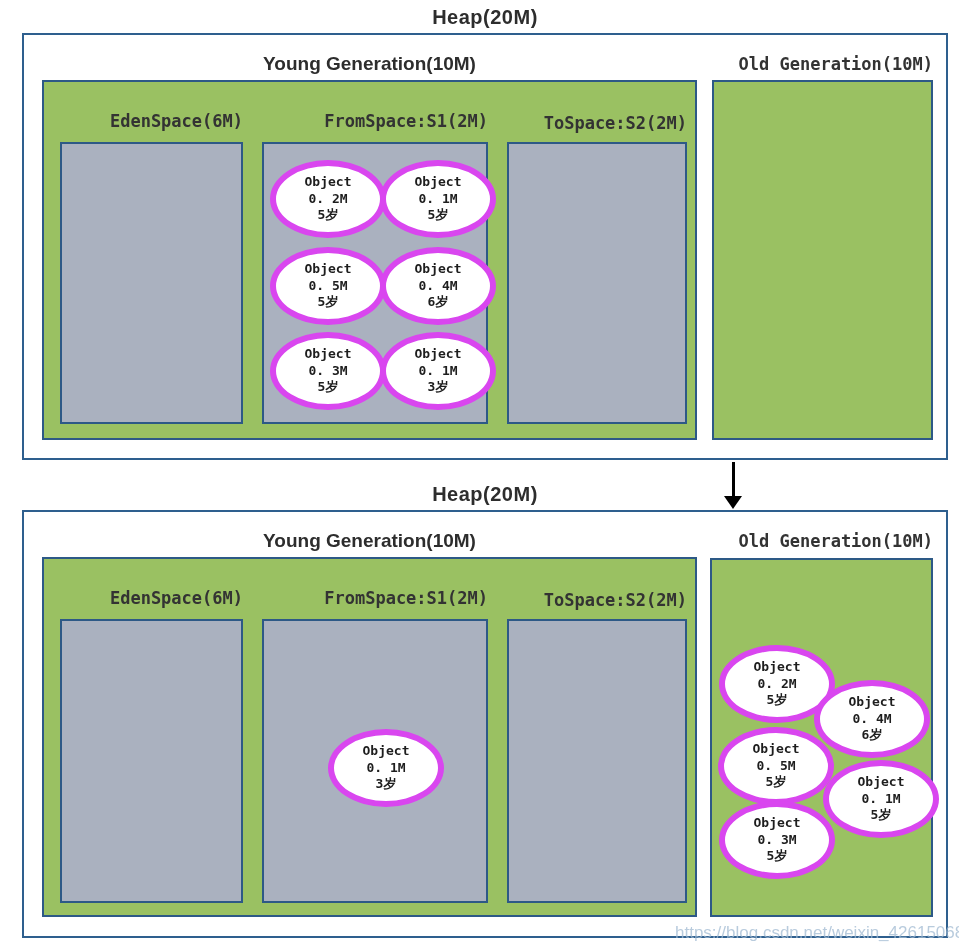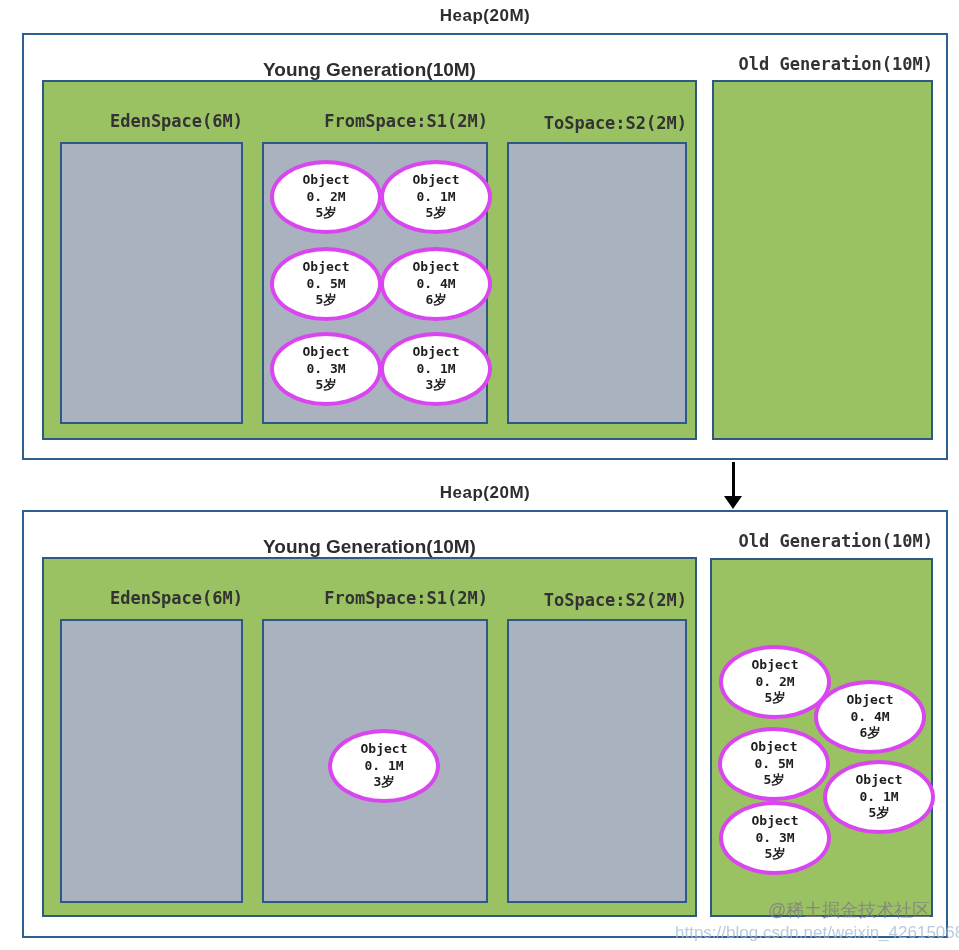--- a/index.html
+++ b/index.html
@@ -2,25 +2,25 @@
 <html><head>
 <meta charset="utf-8">
 <style>
   html,body{margin:0;padding:0;background:#fff;}
   #canvas{position:relative;width:959px;height:950px;background:#ffffff;overflow:hidden;
           font-family:"Liberation Sans",sans-serif;}
   .abs{position:absolute;box-sizing:border-box;}
   .heap-box{border:2px solid #2e5f8e;background:#ffffff;}
   .green-box{background:#9ac162;border:2px solid #2d5986;}
   .gray-box{background:#aab1bf;border:2px solid #2d5986;}
-  .heap-title{font-weight:bold;font-size:17px;color:#2d2d2d;text-align:center;letter-spacing:0.5px;}
-  .gen-label-sans{font-weight:bold;font-size:19px;color:#2d2d2d;text-align:center;margin-top:6px;}
+  .heap-title{font-weight:bold;font-size:20px;color:#2d2d2d;text-align:center;letter-spacing:0.5px;}
+  .gen-label-sans{font-weight:bold;font-size:19px;color:#2d2d2d;text-align:center;}
   .gen-label-mono,.space-label{font-family:"DejaVu Sans Mono","Liberation Mono",monospace;
        font-weight:bold;font-size:17px;color:#333;text-align:right;white-space:nowrap;}
-  .obj{position:absolute;width:104px;height:66px;background:#ffffff;border:4px solid #d946ef;
+  .obj{position:absolute;width:104px;height:66px;background:#ffffff;border:6px solid #d946ef;
        border-radius:50%;display:flex;flex-direction:column;align-items:center;justify-content:center;
        font-family:"DejaVu Sans Mono","Liberation Mono",monospace;font-weight:bold;font-size:13px;
        color:#1e1e1e;line-height:1.3;text-align:center;}
   .obj span{display:block;}
   .arrow-line{width:3px;background:#000;}
   .arrow-head{width:0;height:0;border-left:9px solid transparent;border-right:9px solid transparent;
        border-top:13px solid #000;}
   .wm-community{font-size:18px;color:rgba(128,128,128,0.85);white-space:nowrap;}
   .wm-url{font-size:17px;color:rgba(160,185,210,0.75);white-space:nowrap;}
 </style>
@@ -124,16 +124,15 @@
     <span>Object</span>
     <span>0. 1M</span>
     <span>5岁</span>
   </div>
   <div class="obj" style="left:719px;top:801px;">
     <span>Object</span>
     <span>0. 3M</span>
     <span>5岁</span>
   </div>
 
-  <div class="abs wm-community" style="left:768px;top:898px;">@稀土掘金技术社区</div>
   <div class="abs wm-url" style="left:675px;top:923px;">https://blog.csdn.net/weixin_42615068</div>
 
 </div>
 
 </body></html>

